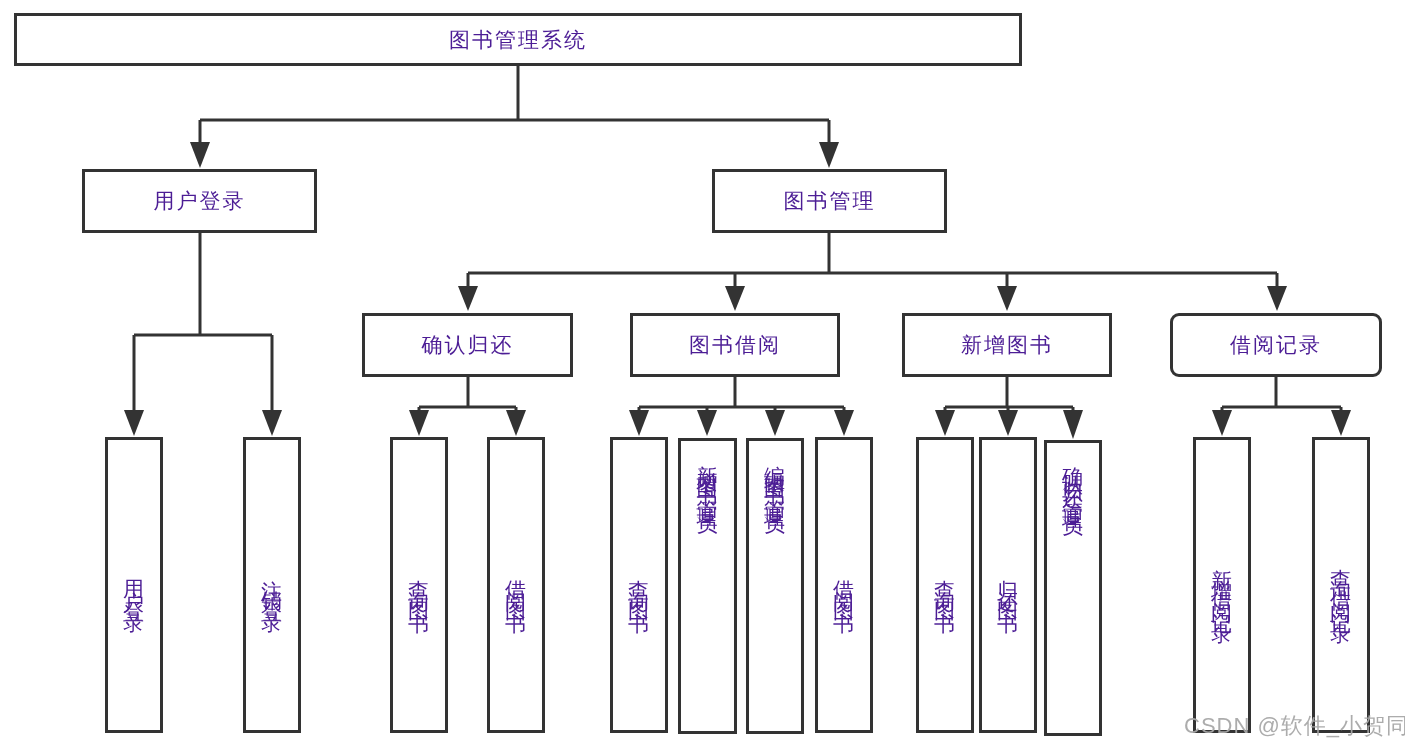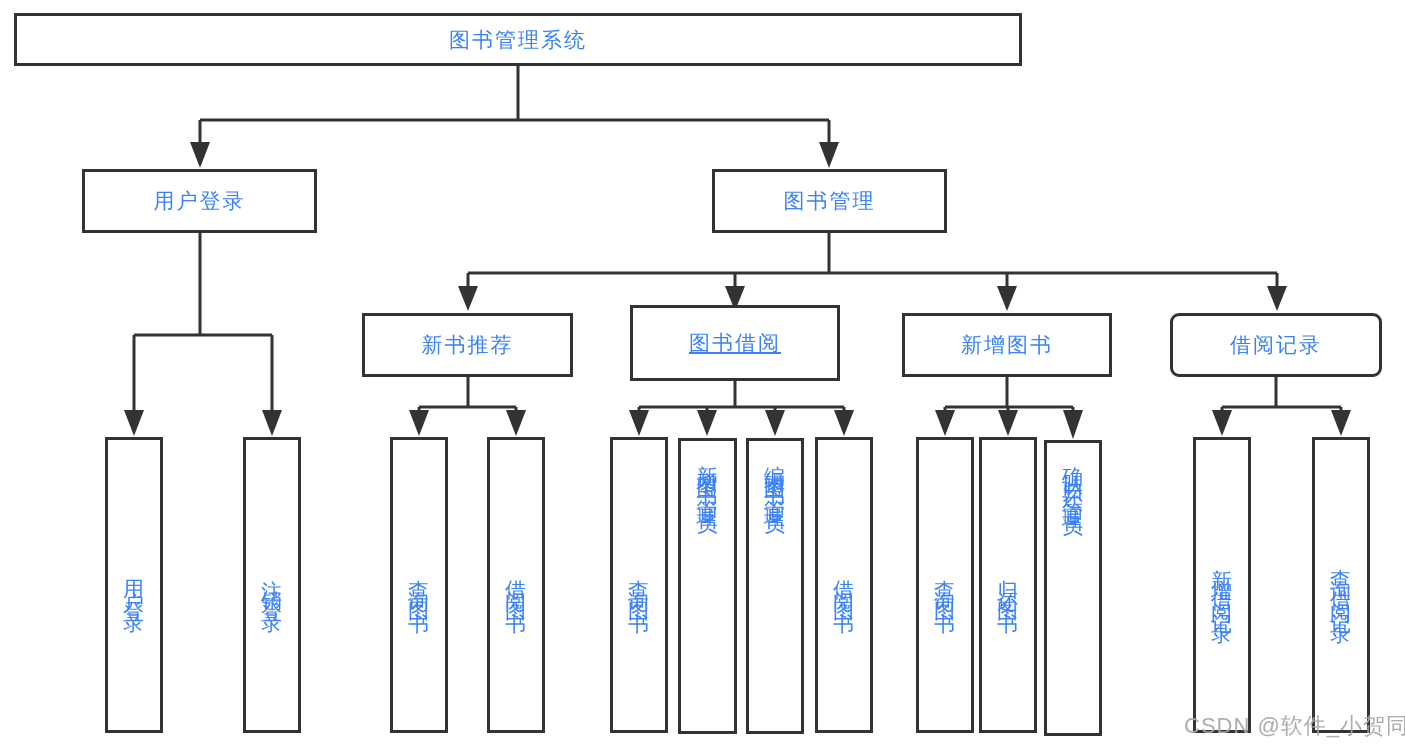--- a/index.html
+++ b/index.html
@@ -17,21 +17,21 @@
     width: 1405px; height: 747px;
   }
   .node {
     position: absolute;
     box-sizing: border-box;
     background: #ffffff;
     border: 3px solid #333333;
     display: flex;
     align-items: center;
     justify-content: center;
-    color: #3b82f6;
+    color: #4c1d95;
     font-size: 21px;
     letter-spacing: 2px;
     white-space: nowrap;
   }
   .hnode {  }
   .vnode span {
     writing-mode: vertical-rl;
     text-orientation: mixed;
     letter-spacing: 11px;
     line-height: 1;
@@ -133,23 +133,23 @@
   </div>
 
   <div class="node hnode" style="left:82px; top:169px; width:235px; height:64px;">
     <span>用户登录</span>
   </div>
   <div class="node hnode" style="left:712px; top:169px; width:235px; height:64px;text-align:center;">
     <span>图书管理</span>
   </div>
 
   <div class="node hnode" style="left:362px; top:313px; width:211px; height:64px;">
-    <span>新书推荐</span>
-  </div>
-  <div class="node hnode" style="left:630px; top:305px; width:210px; height:76px;text-decoration:underline;">
+    <span>确认归还</span>
+  </div>
+  <div class="node hnode" style="left:630px; top:313px; width:210px; height:64px;">
     <span>图书借阅</span>
   </div>
   <div class="node hnode" style="left:902px; top:313px; width:210px; height:64px;">
     <span>新增图书</span>
   </div>
   <div class="node hnode" style="left:1170px; top:313px; width:212px; height:64px;border-radius:9px;">
     <span>借阅记录</span>
   </div>
 
   <div class="node vnode" style="left:105px; top:437px; width:58px; height:296px;">

